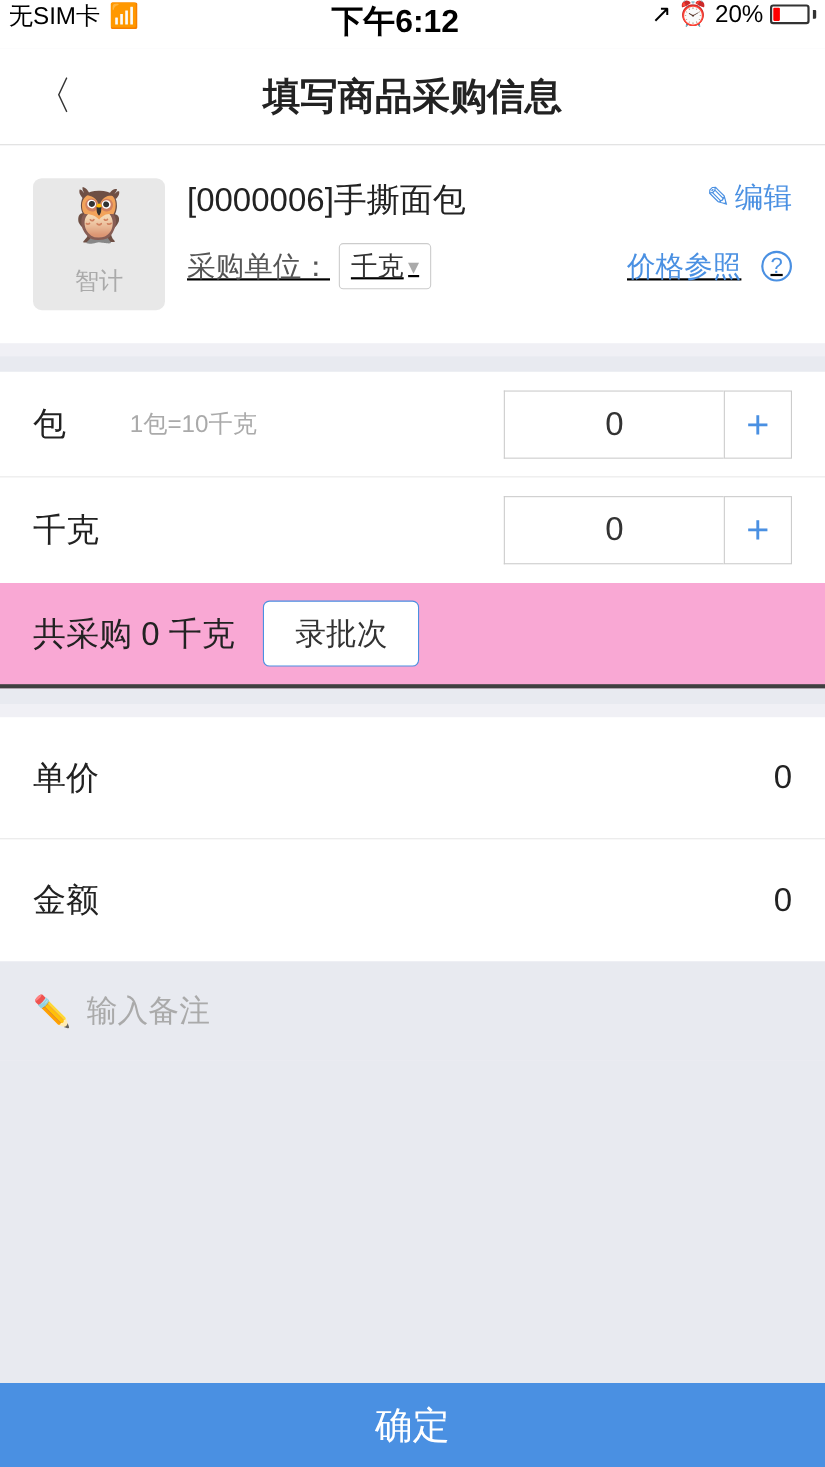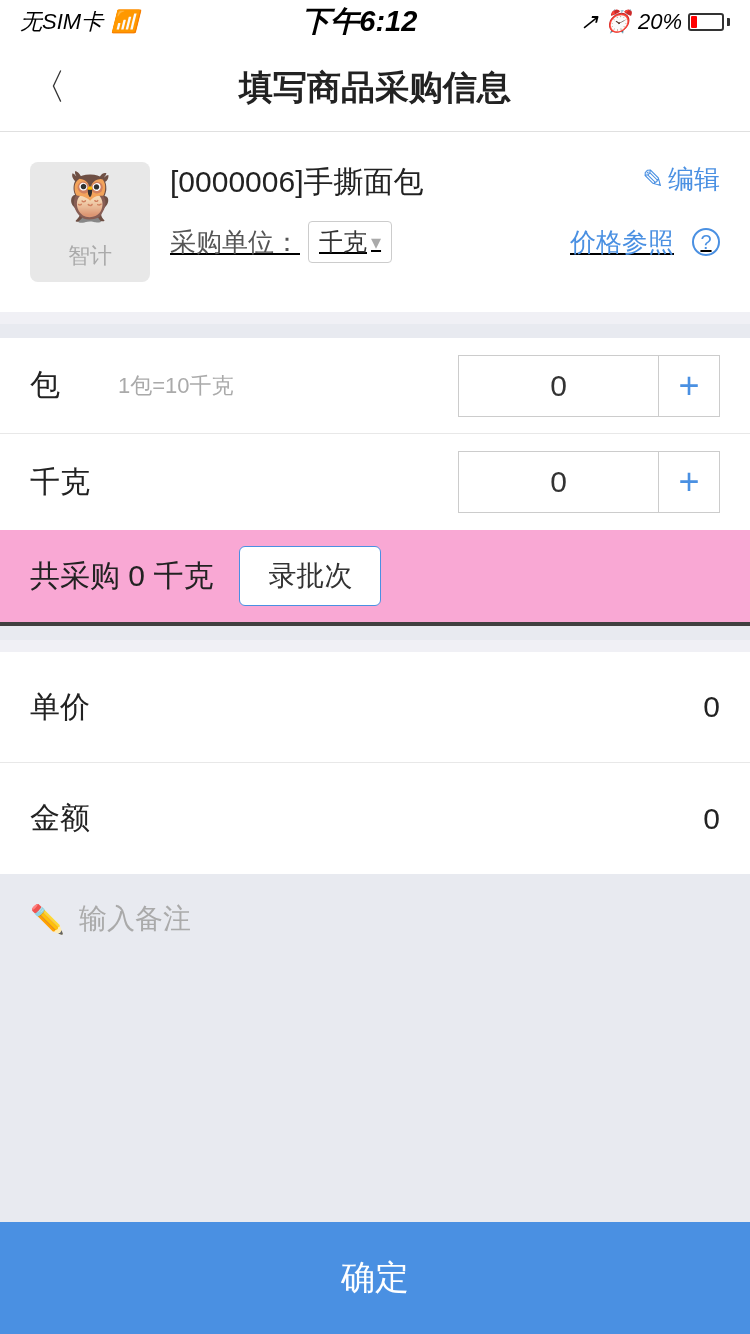--- a/index.html
+++ b/index.html
@@ -11,26 +11,25 @@
       background: #f0f0f5;
       position: relative;
     }
 
     
     .status-bar {
       width: 750px;
       height: 44px;
       background: #fff;
       display: flex;
-      align-items: center;
+      align-items: flex-start;
       justify-content: space-between;
-      padding: 0 20px;
+      padding: 0 8px;
       font-size: 24px;
       font-weight: 500;
-      font-style: italic;
     }
     .status-left { display: flex; align-items: center; gap: 8px; font-size: 22px; }
     .status-center { font-size: 29px; font-weight: 600; }
     .status-right { display: flex; align-items: center; gap: 6px; font-size: 22px; }
     .battery-icon {
       display: inline-flex; align-items: center; gap: 2px;
     }
     .battery-body {
       width: 36px; height: 18px; border: 2px solid #333; border-radius: 3px; position: relative; overflow: visible;
     }
@@ -292,21 +291,21 @@
       background: #e8eaf0;
       flex: 1;
     }
 
     
     .confirm-btn-wrap {
       position: fixed;
       bottom: 0;
       left: 0;
       width: 750px;
-      height: 112px;
+      height: 77px;
       background: #4a90e2;
       display: flex;
       align-items: center;
       justify-content: center;
       cursor: pointer;
     }
     .confirm-btn-text {
       font-size: 34px;
       color: #fff;
       font-weight: 500;

